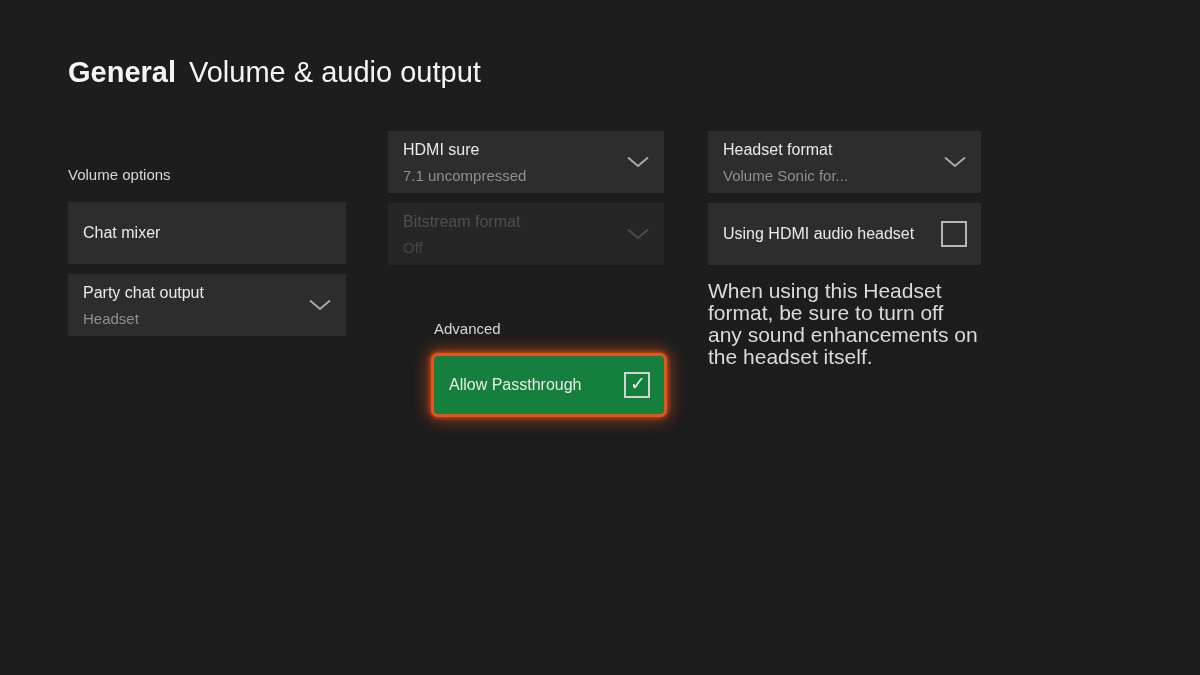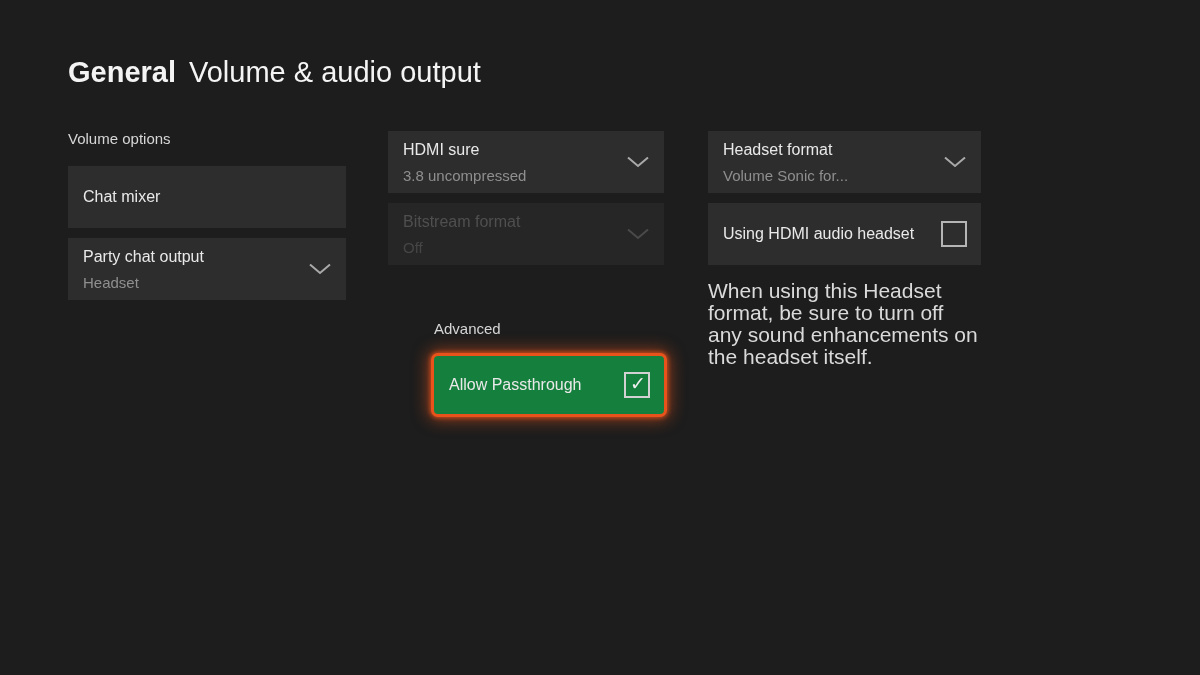--- a/index.html
+++ b/index.html
@@ -13,21 +13,21 @@
   }
   .page-title{
     position:absolute;left:68px;top:36px;
     font-size:29px;line-height:34px;color:#f4f4f4;
     display:flex;gap:13px;align-items:baseline;text-align:center;
   }
   .page-title .bold{font-weight:bold;}
   .page-title .regular{font-weight:400;}
 
   .col{position:absolute;top:131px;}
-  .col-1{left:68px;width:278px;}
+  .col-1{left:68px;width:278px;margin-top:36px;}
   .col-2{left:388px;width:276px;}
   .col-3{left:708px;width:273px;}
 
   .section-label{
     font-size:15px;line-height:16px;color:#d6d6d6;
     margin-bottom:19px;
   }
 
   .tile{
     background:#2d2d2d;
@@ -117,21 +117,21 @@
           </svg>
       </span>
     </div>
   </div>
 
   <div class="col col-2">
 
     <div class="tile">
       <div class="text-stack">
         <span class="tile-title">HDMI sure</span>
-        <span class="tile-sub">3.8 uncompressed</span>
+        <span class="tile-sub">7.1 uncompressed</span>
       </div>
       <span class="chevron">
         <svg width="22" height="11" viewBox="0 0 22 11">
             <polyline points="1,1 11,9.5 21,1" fill="none" stroke="#a9a9a9" stroke-width="2"></polyline>
           </svg>
       </span>
     </div>
 
     <div class="tile disabled">
       <div class="text-stack">

